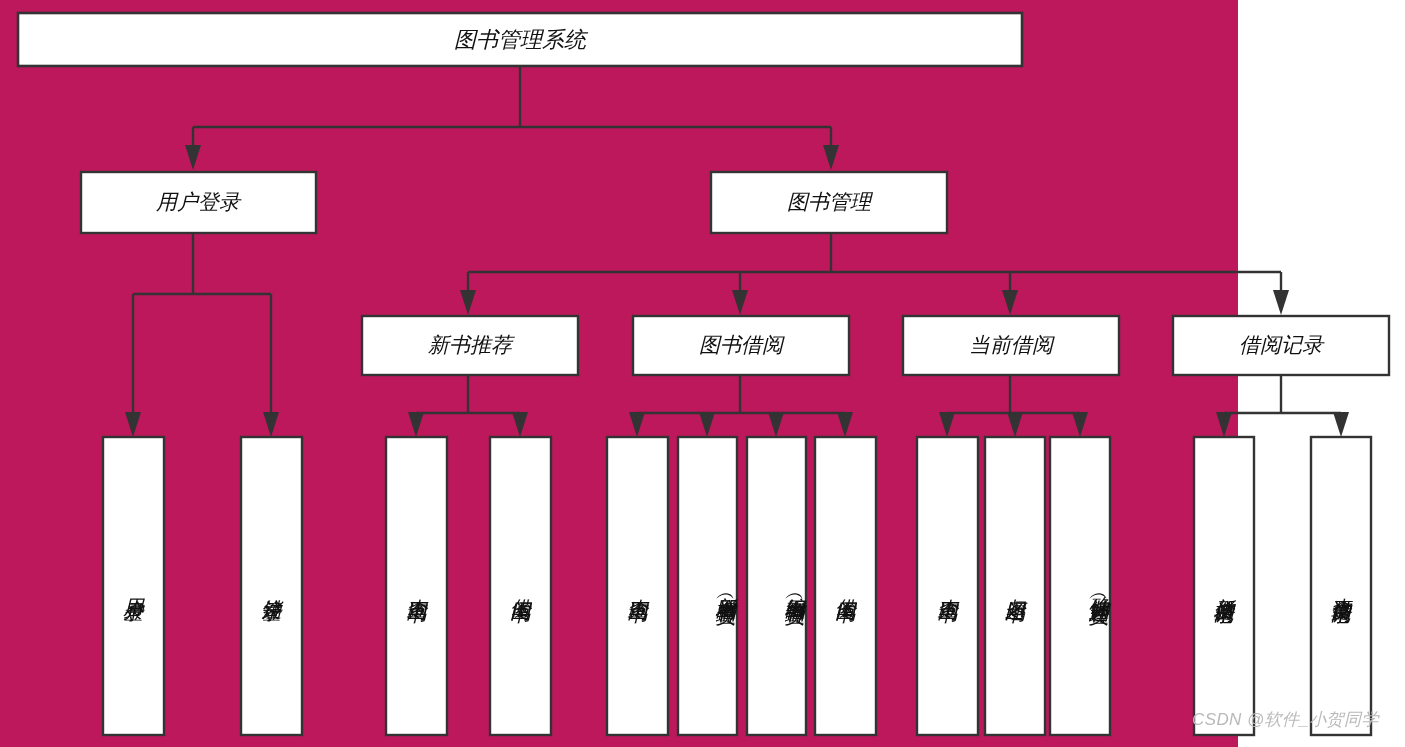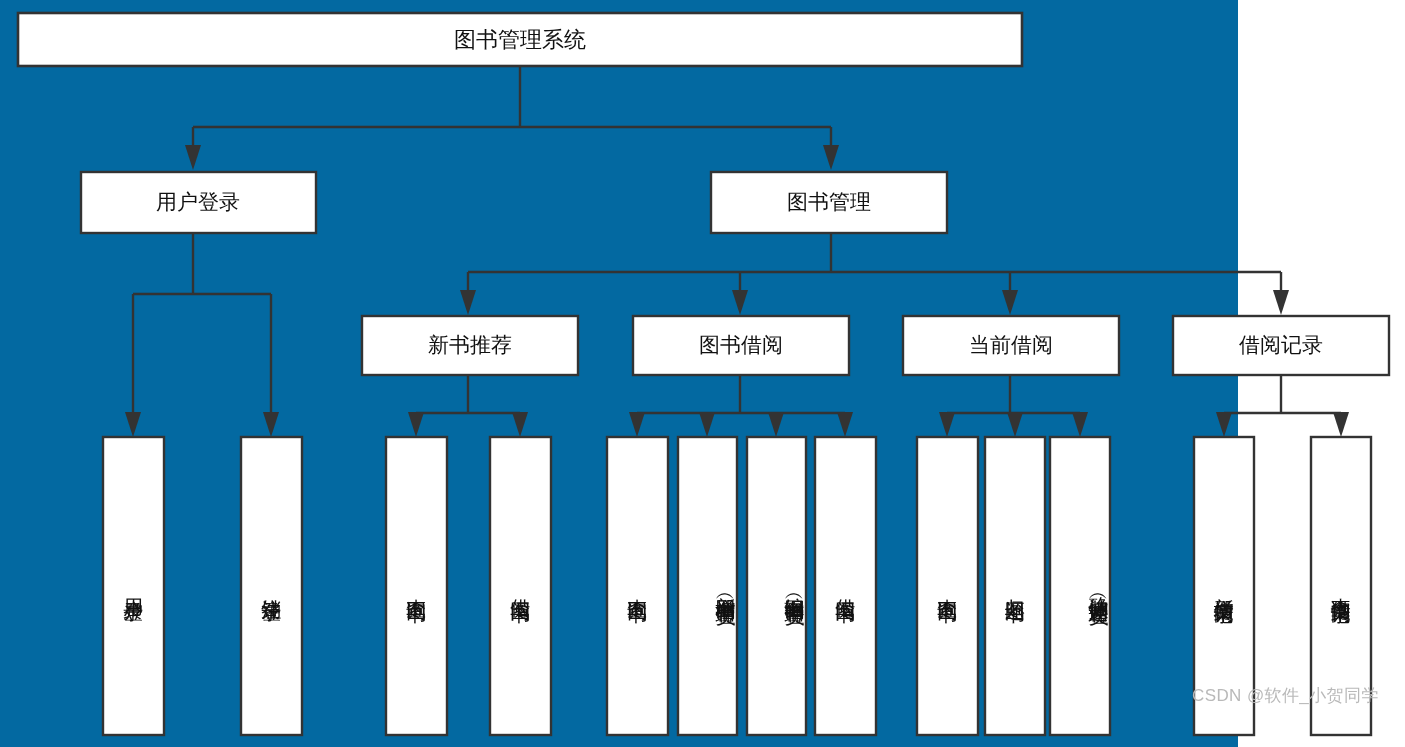--- a/index.html
+++ b/index.html
@@ -11,21 +11,22 @@
     width: 1405px;
     height: 747px;
     font-family: "Liberation Sans", sans-serif;
     overflow: hidden;
     position: relative;
   }
   #diagram-root {
     position: relative;
     width: 1238px;
     height: 747px;
-    background: #0369a1;
+    background: #be185d;
+    font-style: italic;
   }
   svg.diagram-canvas {
     position: absolute;
     left: 0;
     top: 0;
     width: 1405px;
     height: 747px;
   }
   .node-box {
     fill: #ffffff;
@@ -222,15 +223,15 @@
   <div class="leaf-label-wrap" style="left:747px; top:443px; width:59px; height:290px; align-items:flex-start;">编辑图书（管理员）</div>
   <div class="leaf-label-wrap" style="left:815px; top:437px; width:61px; height:298px;">借阅图书</div>
 
   <div class="leaf-label-wrap" style="left:917px; top:437px; width:61px; height:298px;">查询图书</div>
   <div class="leaf-label-wrap" style="left:985px; top:437px; width:60px; height:298px;">归还图书</div>
   <div class="leaf-label-wrap" style="left:1050px; top:443px; width:60px; height:290px; align-items:flex-start;">确认归还（管理员）</div>
 
   <div class="leaf-label-wrap" style="left:1194px; top:437px; width:60px; height:298px;">新增借阅记录</div>
   <div class="leaf-label-wrap" style="left:1311px; top:437px; width:60px; height:298px;">查询借阅记录</div>
 
-  <div class="watermark" style="left:1192px; top:684px;">CSDN @软件_小贺同学</div>
+  <div class="watermark" style="left:1192px; top:708px;">CSDN @软件_小贺同学</div>
 
 </div>
 
 </body></html>

